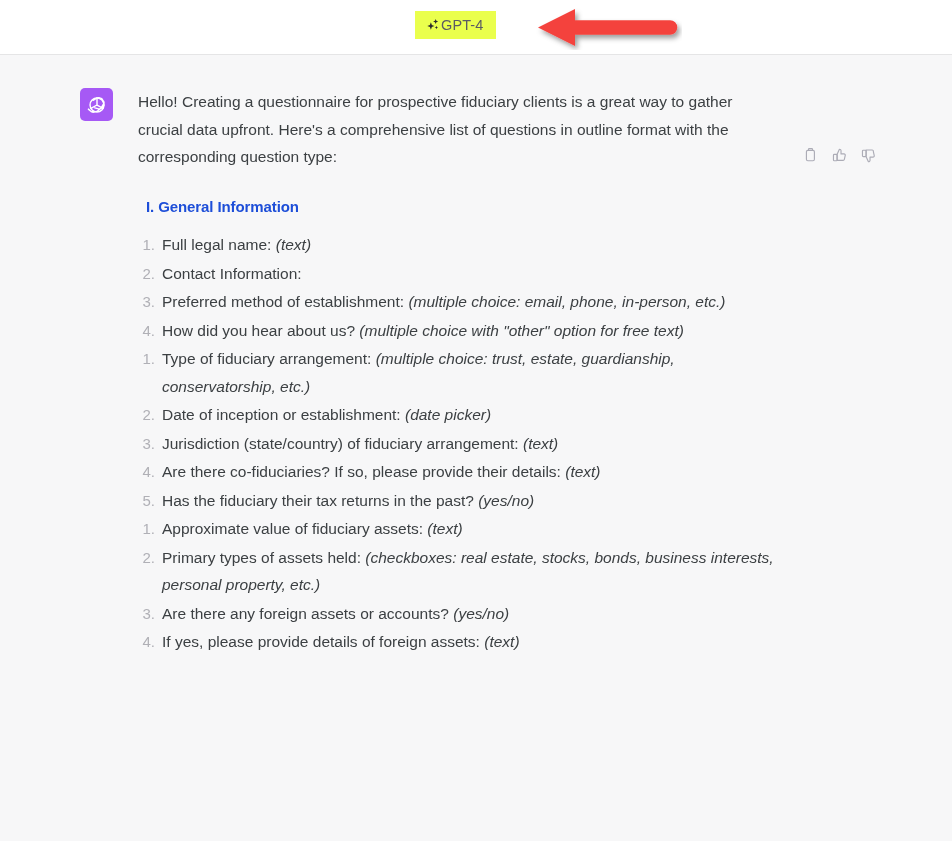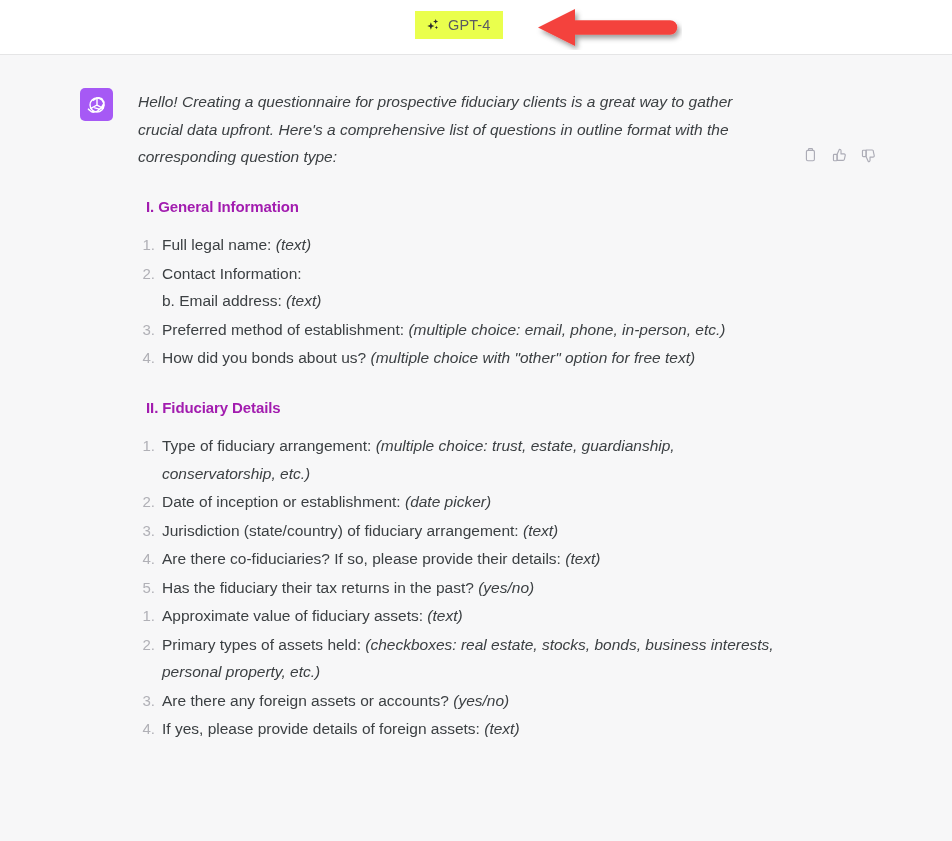--- a/index.html
+++ b/index.html
@@ -25,21 +25,20 @@
   }
   .model-badge {
     position: absolute;
     left: 415px;
     top: 11px;
     height: 28px;
     padding: 0 13px 0 11px;
     background: #eaff4d;
     display: flex;
     align-items: center;
-    gap: 7px;
     box-sizing: border-box;
   }
   .sparkle-icon {
     display: block;
     width: 15px;
     height: 15px;
     flex: 0 0 auto;
   }
   .model-badge-label {
     font-size: 14.5px;
@@ -86,26 +85,25 @@
 
   .msg-body {
     margin-left: 25px;
     width: 640px;
     font-size: 15.5px;
     line-height: 27.5px;
     color: #3c4043;
   }
   .msg-body p {
     margin: 0 0 14px 0;
-    font-style: italic;
   }
 
   .section-heading {
     font-weight: bold;
-    color: #a21caf;
+    color: #1d4ed8;
     font-size: 15px;
     margin: 22px 0 11px 8px;
     letter-spacing: -0.1px;
   }
 
   ol.qlist {
     list-style: none;
     margin: 0;
     padding: 0;
   }
@@ -196,26 +194,24 @@
       </span>
     </div>
 
     <div class="msg-body">
       <p>Hello! Creating a questionnaire for prospective fiduciary clients is a great way to gather crucial data upfront. Here's a comprehensive list of questions in outline format with the corresponding question type:</p>
       <div id="sections-root">
           <div class="section-heading">I. General Information</div>
           <ol class="qlist">
             <li><span class="marker">1.</span><span>Full legal name: </span><em class="qtype">(text)</em></li>
             <li><span class="marker">2.</span><span>Contact Information:</span><ul class="sublist">
-                <li><span class="sub-marker">b. </span><span>Email address: </span><em class="qtype">(text)</em></li>
               </ul></li>
             <li><span class="marker">3.</span><span>Preferred method of establishment: </span><em class="qtype">(multiple choice: email, phone, in-person, etc.)</em></li>
-            <li><span class="marker">4.</span><span>How did you bonds about us? </span><em class="qtype">(multiple choice with "other" option for free text)</em></li>
+            <li><span class="marker">4.</span><span>How did you hear about us? </span><em class="qtype">(multiple choice with "other" option for free text)</em></li>
           </ol>
-          <div class="section-heading">II. Fiduciary Details</div>
           <ol class="qlist">
             <li><span class="marker">1.</span><span>Type of fiduciary arrangement: </span><em class="qtype">(multiple choice: trust, estate, guardianship, conservatorship, etc.)</em></li>
             <li><span class="marker">2.</span><span>Date of inception or establishment: </span><em class="qtype">(date picker)</em></li>
             <li><span class="marker">3.</span><span>Jurisdiction (state/country) of fiduciary arrangement: </span><em class="qtype">(text)</em></li>
             <li><span class="marker">4.</span><span>Are there co-fiduciaries? If so, please provide their details: </span><em class="qtype">(text)</em></li>
             <li><span class="marker">5.</span><span>Has the fiduciary their tax returns in the past? </span><em class="qtype">(yes/no)</em></li>
           </ol>
           <ol class="qlist">
             <li><span class="marker">1.</span><span>Approximate value of fiduciary assets: </span><em class="qtype">(text)</em></li>
             <li><span class="marker">2.</span><span>Primary types of assets held: </span><em class="qtype">(checkboxes: real estate, stocks, bonds, business interests, personal property, etc.)</em></li>

